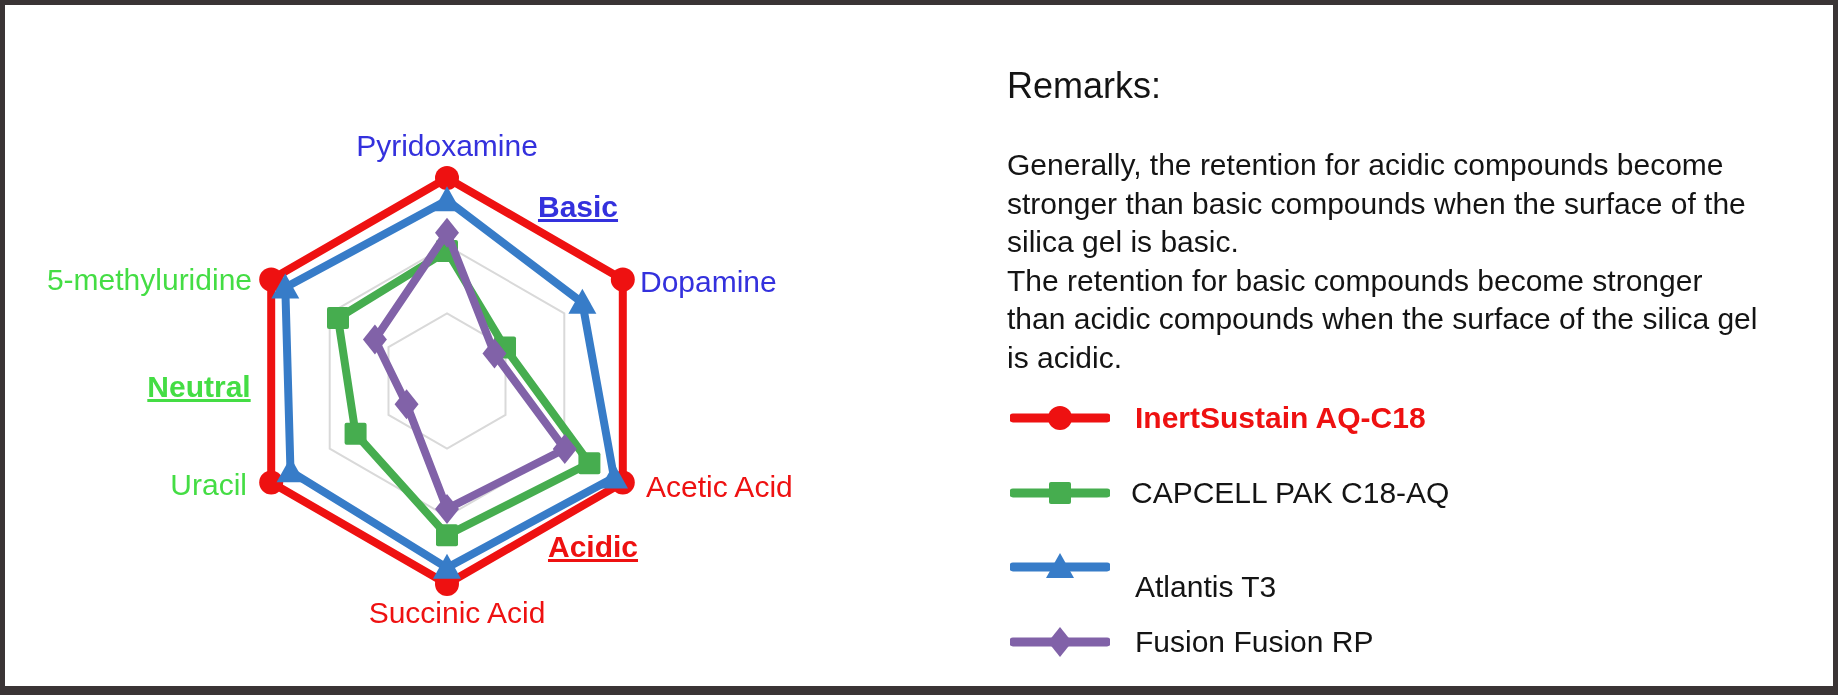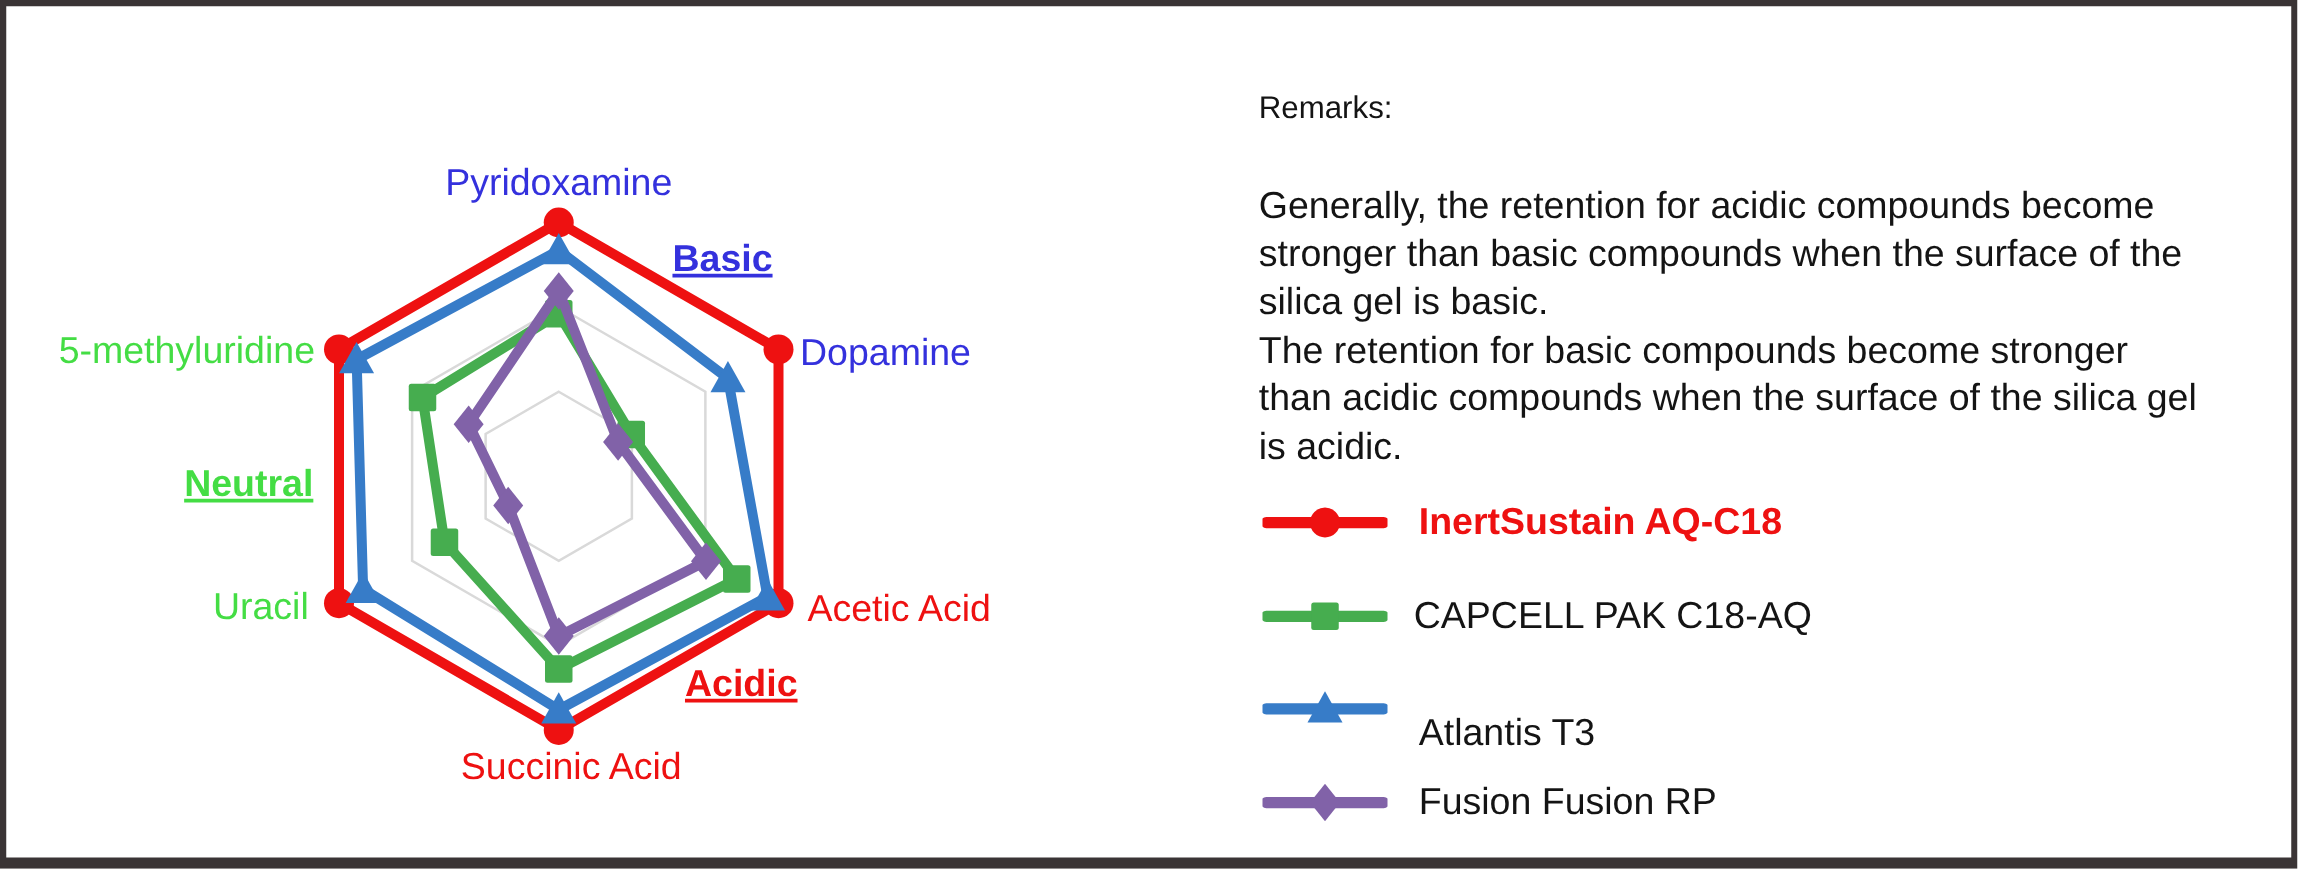--- a/index.html
+++ b/index.html
@@ -28,21 +28,21 @@
     font-size: 30px;
   }
   #radar-svg text.group-label {
     font-weight: bold;
     text-decoration: underline;
   }
   .remarks-title {
     position: absolute;
     left: 1002px;
     top: 64px;
-    font-size: 25px;
+    font-size: 36px;
     line-height: 34px;
     color: #141414;
   }
   .remarks-body {
     position: absolute;
     left: 1002px;
     top: 141px;
     width: 815px;
     font-size: 30px;
     line-height: 38.5px;

